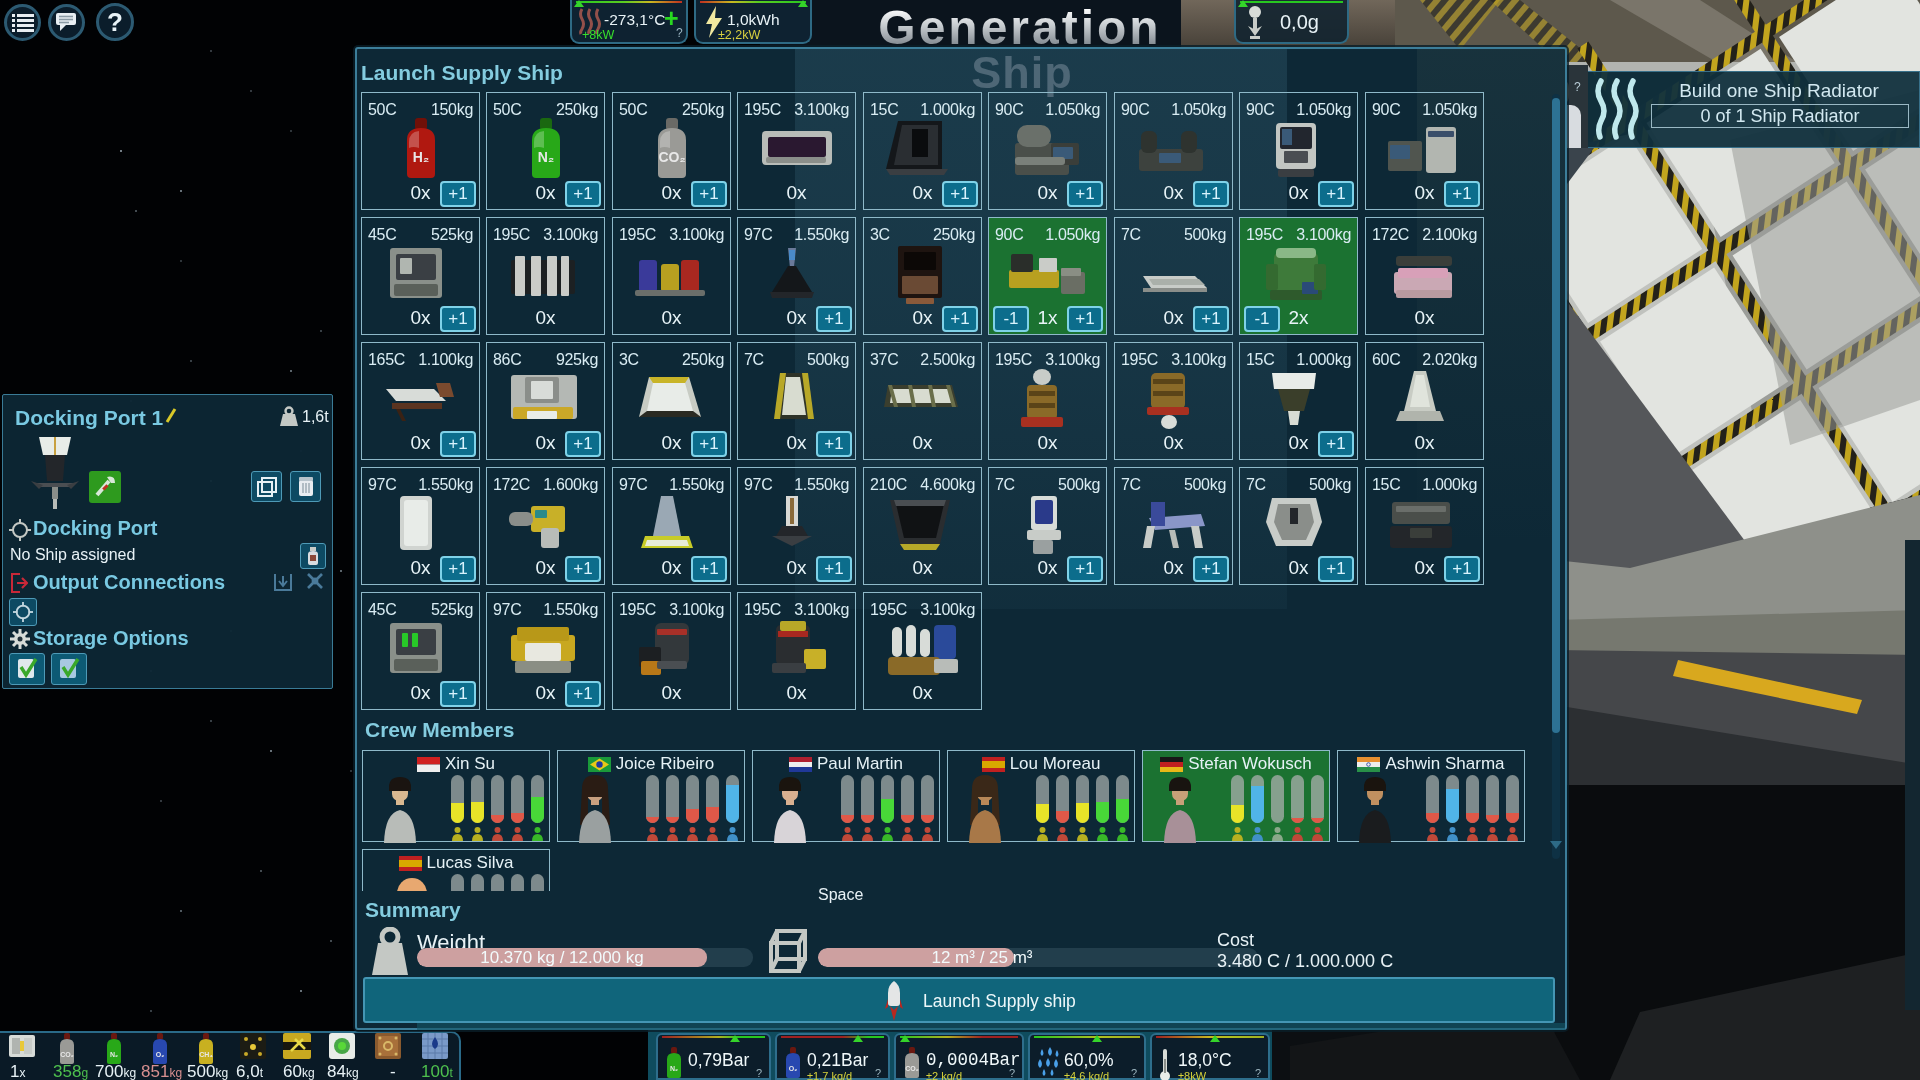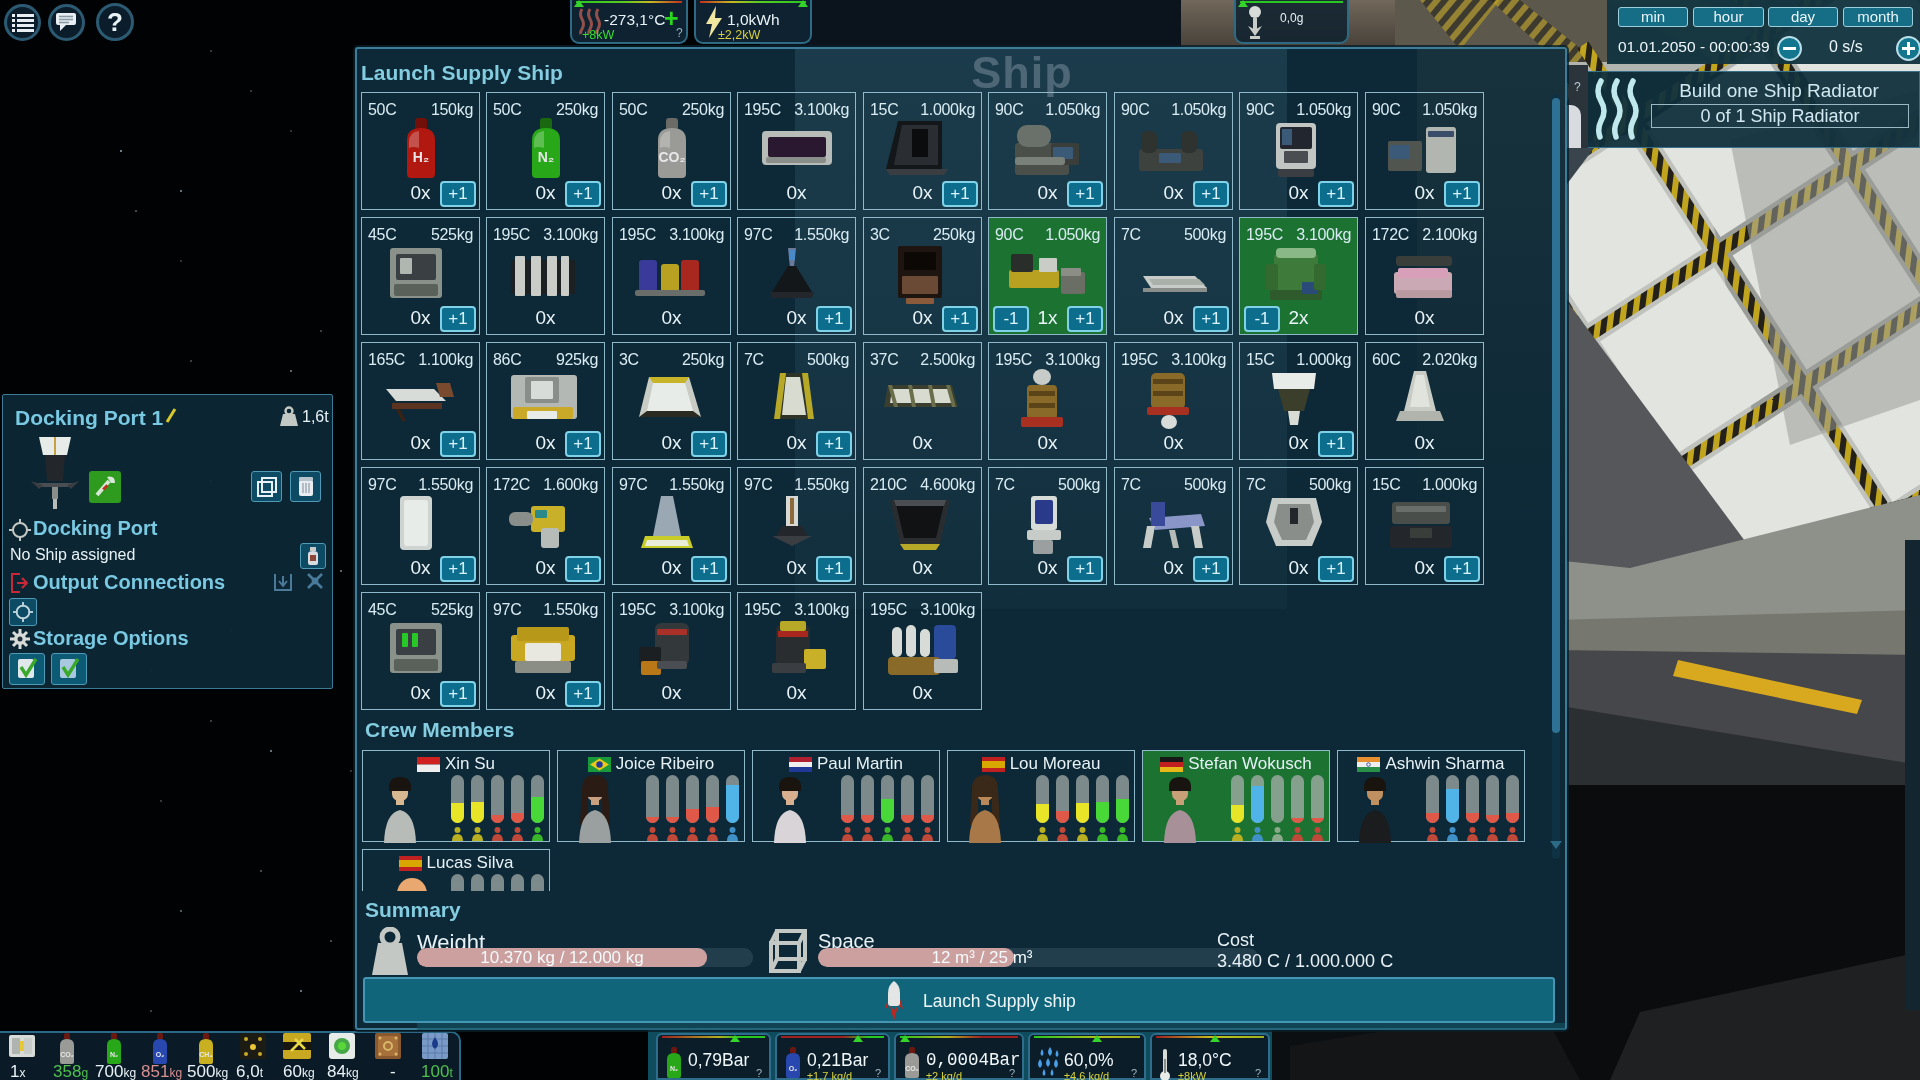--- a/index.html
+++ b/index.html
@@ -145,20 +145,21 @@
 
     <rect x="1555" y="785" width="365" height="295" fill="#0a0c0e"></rect>
     <polygon points="1640,1012 1920,952 1920,1080 1610,1080" fill="#1e2022"></polygon>
     <polygon points="1290,1046 1540,1006 1580,1080 1290,1080" fill="#131517"></polygon>
     <rect x="1905" y="540" width="15" height="470" fill="#132630"></rect>
     </svg>
 
   <div class="abs star" style="left:120px;top:150px;box-shadow:60px 40px #8a97a0,170px 220px #7a878f,300px 90px #6a777f,90px 330px #8a97a0,220px 420px #7a878f,30px 520px #6a777f,150px 600px #8a97a0,260px 700px #7a878f,60px 760px #6a777f,180px 840px #8a97a0,300px 560px #7a878f,330px 260px #6a777f,10px 250px #555f66,240px 30px #555f66,130px -60px #444d53,320px 700px #555f66,40px 650px #444d53,200px 900px #555f66,90px -100px #444d53,260px -40px #555f66,15px 60px #5a646b,110px 480px #5a646b,200px 180px #4a545b,70px 210px #4a545b,250px 260px #5a646b,330px 450px #4a545b,140px 720px #5a646b,30px 860px #4a545b,210px 790px #5a646b,120px 900px #4a545b,60px 110px #3e474d,280px 130px #3e474d,340px 30px #4a545b,180px 300px #3e474d,90px 570px #4a545b,230px 620px #3e474d,310px 830px #4a545b,170px -20px #3e474d"></div>
 
   <div class="abs" style="left:760px;top:0;width:421px;height:47px;background:#0b141d"></div>
+  <div class="abs" style="left:855px;top:0px;width:330px;text-align:center;font-size:48px;font-weight:bold;letter-spacing:3px;background:linear-gradient(180deg,#ffffff 15%,#c9ced2 45%,#7d858c 85%);-webkit-background-clip:text;background-clip:text;color:transparent;">Generation</div>
 
   <div class="abs" style="left:648px;top:1019px;width:624px;height:61px;background:#0f4c5e;"></div>
   <div class="abs" style="left:680px;top:1020px;width:560px;height:11px;background:rgba(10,40,52,.35);color:#0a3340;font-size:15px;font-weight:bold;overflow:hidden;line-height:11px;">New Section 1&nbsp;&nbsp;&nbsp;●▮▮&nbsp;2+3&nbsp;▮67&nbsp;3▮▮▮</div>
 
   <div class="abs" style="left:0;top:1031px;width:461px;height:49px;background:#0a1a26;border-top:2px solid #2a6a88;border-right:2px solid #2a6a88;border-radius:0 10px 0 0;box-sizing:border-box;"></div>
 <div class="resicon" style="left:8px"><svg width="28" height="26" viewBox="0 0 28 26">
         <rect x="1" y="2" width="26" height="22" rx="2" fill="#d8dcd8"></rect>
         <rect x="4" y="5" width="8" height="16" fill="#b0b4b0"></rect>
         <rect x="16" y="5" width="8" height="16" fill="#c8ccc8"></rect>
         <rect x="12" y="8" width="4" height="10" fill="#e8c838"></rect>
@@ -408,35 +409,20 @@
         </svg>
       </div>
 <div class="dbtn" style="left:48px;top:258px;width:36px;height:32px;background:#0d5a74;">
         <svg width="24" height="24" viewBox="0 0 24 24">
           <rect x="3" y="2" width="16" height="19" rx="2" fill="#a8c8e0"></rect>
           <path d="M6 10 L11 18 L21 2" stroke="#3aa82a" stroke-width="3.4" fill="none"></path>
         </svg>
       </div>
 </div>
 
-  <div id="timep" class="abs">
-<div class="tbtn" style="left:11px;width:70px;">min</div>
-<div class="tbtn" style="left:86px;width:71px;">hour</div>
-<div class="tbtn" style="left:161px;width:70px;">day</div>
-<div class="tbtn" style="left:236px;width:70px;">month</div>
-<div class="abs" style="left:11px;top:38px;font-size:15.5px;color:#eef6fa;">01.01.2050 - 00:00:39</div>
-<div class="circ" style="left:170px;top:36px;">
-        <div style="position:absolute;left:4px;top:9px;width:13px;height:3px;background:#fff"></div>
-      </div>
-<div class="abs" style="left:222px;top:38px;font-size:16px;color:#eef6fa;">0 s/s</div>
-<div class="circ" style="left:289px;top:36px;">
-        <div style="position:absolute;left:4px;top:9px;width:13px;height:3px;background:#fff"></div>
-        <div style="position:absolute;left:9px;top:4px;width:3px;height:13px;background:#fff"></div>
-      </div>
-</div>
 
   <div id="mission" class="abs">
 <div class="abs" style="left:-48px;top:-7px;width:67px;height:83px;background:#2a343a;overflow:hidden;">
 <div style="position:absolute;left:18px;top:10px;width:30px;height:34px;border-radius:14px;background:#b09878;"></div>
 <div style="position:absolute;left:6px;top:40px;width:54px;height:44px;border-radius:10px 10px 0 0;background:#d8dce0;"></div>
 <div style="position:absolute;left:26px;top:38px;width:14px;height:10px;background:#b09878;"></div>
 </div>
 <div class="abs" style="left:5px;top:8px;font-size:12px;color:#b8ccd6;">?</div>
 <svg class="abs" style="left:24px;top:5px" width="48" height="64" viewBox="0 0 48 64">
 <g fill="none" stroke="#bfe8ec" stroke-width="5.5" stroke-linecap="round">
@@ -1345,21 +1331,21 @@
 <svg class="abs" style="left:408px;top:878px" width="48" height="48" viewBox="0 0 48 48">
 <g fill="none" stroke="#c4c8c4" stroke-width="4">
 <rect x="12" y="4" width="28" height="28"></rect>
 <rect x="6" y="16" width="28" height="28"></rect>
 <line x1="12" y1="4" x2="6" y2="16"></line>
             <line x1="40" y1="4" x2="34" y2="16"></line>
 <line x1="12" y1="32" x2="6" y2="44"></line>
             <line x1="40" y1="32" x2="34" y2="44"></line>
 </g>
         </svg>
-<div class="abs whtxt" style="left:461px;top:881px;font-size:20px">Space</div>
+<div class="abs whtxt" style="left:461px;top:837px;font-size:16px">Space</div>
 <div class="bar" style="left:461px;top:899px;width:440px;">
   <i style="width:196px"></i>
           <span style="left:44px;width:240px;">12 m³ / 25 m³</span>
 </div>
 <div class="abs whtxt" style="left:860px;top:881px;font-size:18px">Cost</div>
 <div class="abs whtxt" style="left:860px;top:902px;font-size:18px;white-space:nowrap;">3.480 C / 1.000.000 C</div>
 </div>
 
     <div class="abs" style="left:6px;top:928px;width:1192px;height:46px;background:#10657b;border:2px solid #4496b4;border-radius:3px;box-sizing:border-box;">
       <svg class="abs" style="left:520px;top:2px" width="18" height="40" viewBox="0 0 18 40">
@@ -1432,15 +1418,15 @@
 </div>
   <div id="tw3" class="twidget" style="left:1234px;width:115px;background:rgba(16,34,47,.88);">
 <div class="gline" style="background:linear-gradient(90deg,#28c820,#28c820)"></div>
 <div class="gmark" style="left:2px"></div>
 <svg class="abs" style="left:8px;top:6px" width="22" height="34" viewBox="0 0 22 34">
 <circle cx="11" cy="6" r="6" fill="#d8dcd8"></circle>
 <rect x="9" y="12" width="4" height="12" fill="#c8ccc8"></rect>
 <polygon points="11,30 4,20 8,22 11,24 14,22 18,20" fill="#c8ccc8"></polygon>
 <rect x="6" y="30" width="10" height="3" fill="#c8ccc8"></rect>
 </svg>
-<div class="abs" style="left:44px;top:11px;font-size:12px;color:#e8f2f6;">0,0g</div>
+<div class="abs" style="left:44px;top:11px;font-size:20px;color:#e8f2f6;">0,0g</div>
 </div>
 </div>
 
 </body></html>

